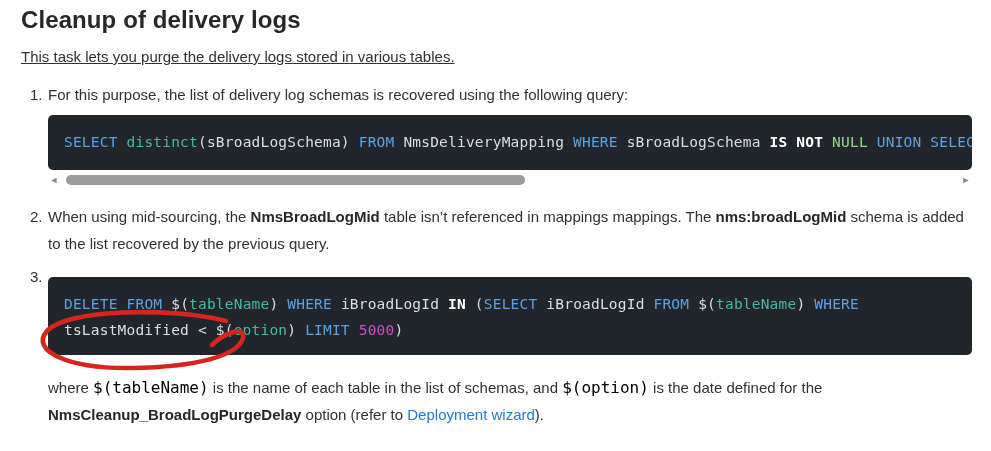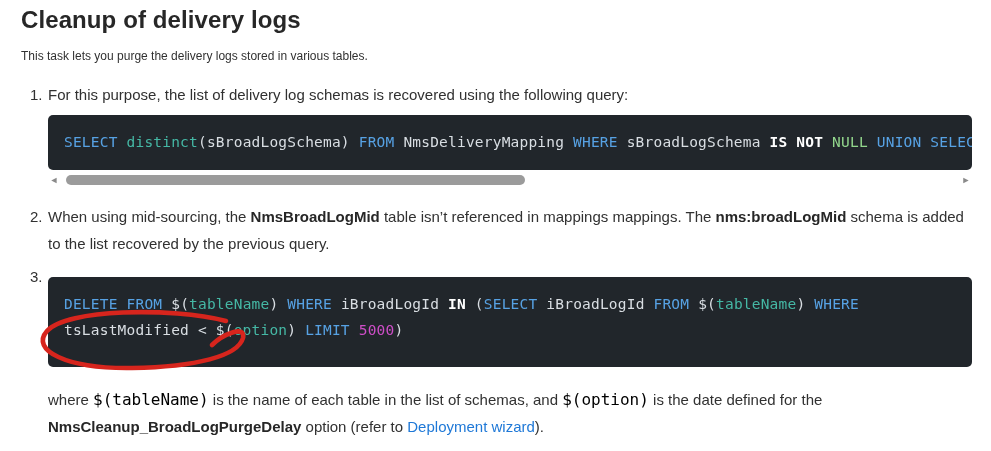--- a/index.html
+++ b/index.html
@@ -1,36 +1,36 @@
 <!DOCTYPE html>
 <html style="--code-bg: #21262b; --keyword: #57a2e4; --function: #45b8a5; --identifier: #d9dee3; --operator: #ffffff; --constant: #92d68c; --number: #ce4ec8; --body-text: #313131; --link: #1e78d7; --annotation-red: #d7251d; --scrollbar-thumb: #9b9b9b; --scrollbar-arrow: #8a8a8a;"><head>
 <meta charset="utf-8">
 <style>
   * { margin:0; padding:0; box-sizing:border-box; }
   html,body { width:991px; height:451px; background:#ffffff; overflow:hidden; }
   body { font-family:"Liberation Sans", sans-serif; color:var(--body-text,#313131); position:relative; }
 
   .page-title { position:absolute; left:21px; top:6px; font-size:24px; font-weight:700; color:#272727; letter-spacing:0.1px; }
-  .intro { position:absolute; left:21px; top:46px; font-size:12px; line-height:21px; }
+  .intro { position:absolute; left:21px; top:46px; font-size:15px; line-height:21px;text-decoration:underline; }
 
   .content { position:absolute; left:30px; top:84px; width:942px; }
 
   .li { display:flex; font-size:15px; line-height:22px; }
   .li .num { min-width:14px; margin-right:4px; text-align:left; }
   .li .li-text { flex:1; min-width:0; }
   .li-2 { margin-top:15px; line-height:27px; }
   .li-3 { margin-top:9px; }
   strong { font-weight:700; color:#272727; }
 
   .code { background:var(--code-bg,#21262b); border-radius:5px; width:924px;
           font-family:"DejaVu Sans Mono", monospace; font-size:14.5px; letter-spacing:0.2px;
           color:var(--identifier,#d9dee3); }
   .code-1 { margin-top:9px; height:55px; padding:17px 16px 0 16px; overflow:hidden; }
   .code-1 .code-line { white-space:nowrap; }
-  .code-2 { height:90px; padding:14px 16px 0 16px; line-height:26px; }
+  .code-2 { height:78px; padding:14px 16px 0 16px; line-height:26px; }
   .code-line { line-height:21px; }
   .code-2 .code-line { line-height:26px; }
   .tok-kw { color:var(--keyword,#57a2e4); }
   .tok-fn { color:var(--function,#45b8a5);text-align:center; }
   .tok-id, .tok-pl { color:var(--identifier,#d9dee3); }
   .tok-op { color:var(--operator,#ffffff); font-weight:bold; }
   .tok-const { color:var(--constant,#92d68c); }
   .tok-num { color:var(--number,#ce4ec8); }
 
   .hscroll { margin-top:2px; width:924px; height:16px; display:flex; align-items:center; }

